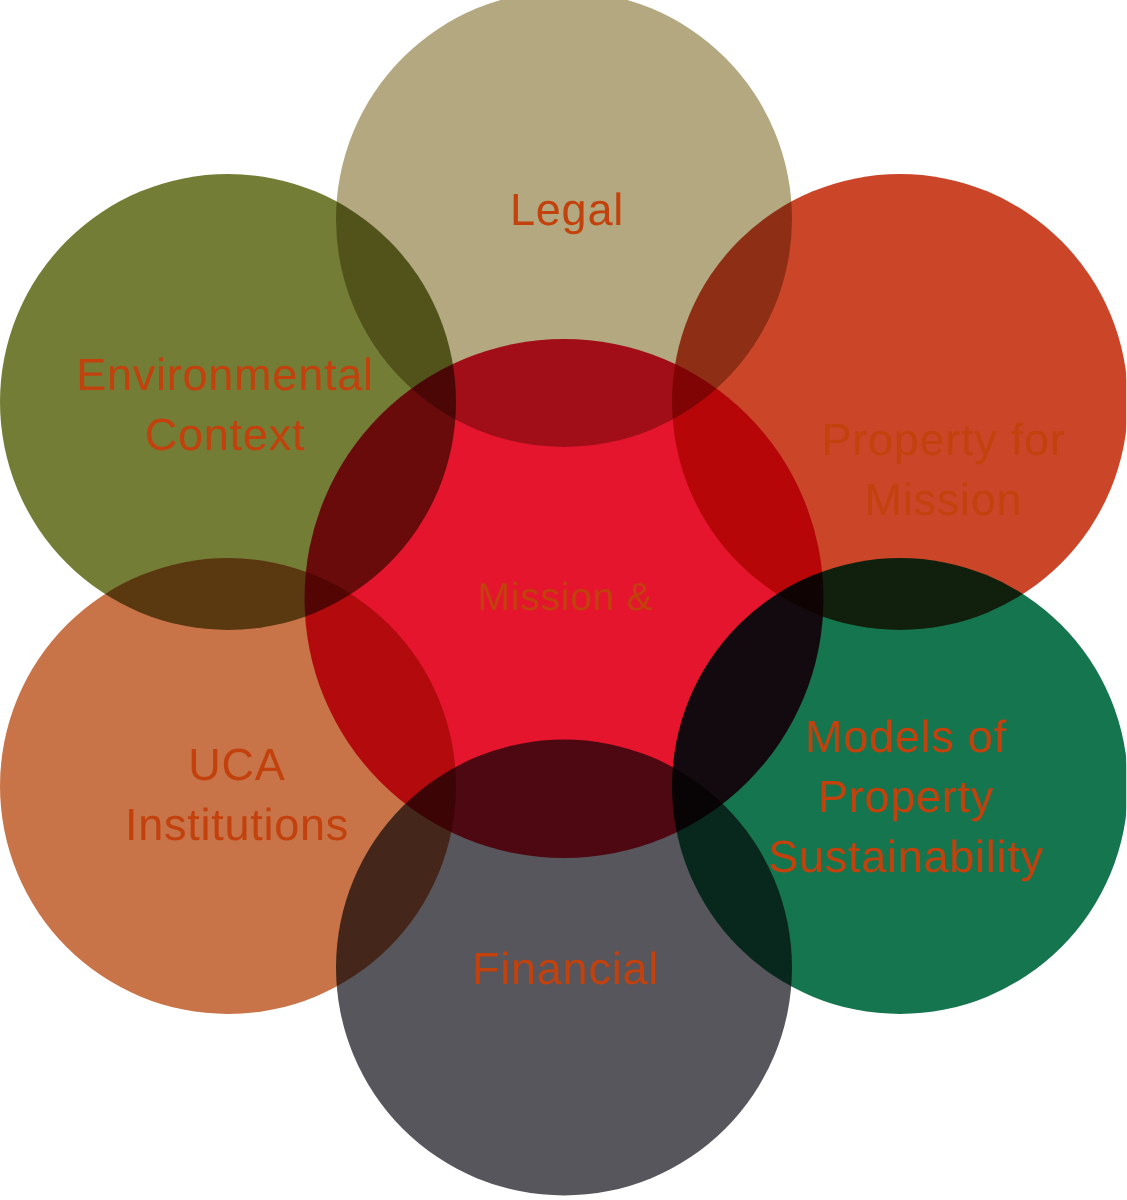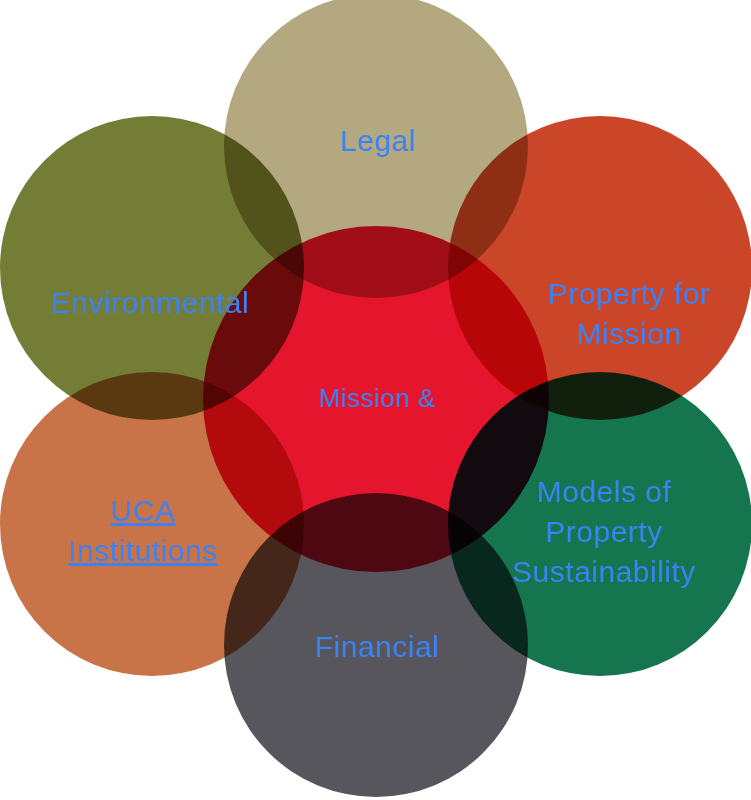--- a/index.html
+++ b/index.html
@@ -18,21 +18,21 @@
   .circle {
     position: absolute;
     border-radius: 50%;
     mix-blend-mode: multiply;
   }
   .label {
     position: absolute;
     transform: translate(-50%, -50%);
     width: 280px;
     text-align: center;
-    color: #3b82f6;
+    color: #c2410c;
     font-size: 30px;
     font-weight: 400;
     line-height: 40px;
     letter-spacing: 0.5px;
     z-index: 10;
     pointer-events: none;
   }
   .label .line { display: block; }
 
   
@@ -42,22 +42,22 @@
   .c-governance   { left: 224px; top: 493px; width: 304px; height: 304px; }
   .c-uca          { left:   0px; top: 372px; width: 304px; height: 304px; }
   .c-environment  { left:   0px; top: 116px; width: 304px; height: 304px; }
   .c-center       { left: 203px; top: 226px; width: 346px; height: 346px; }
 
   
   .l-legal        { left: 378px; top: 141px; }
   .l-property     { left: 629px; top: 272px; margin-top: 42px; }
   .l-models       { left: 604px; top: 532px; }
   .l-governance   { left: 377px; top: 647px; }
-  .l-uca          { left: 143px; top: 531px; text-decoration: underline; }
-  .l-environment  { left: 150px; top: 271px; margin-top: 32px; }
+  .l-uca          { left: 158px; top: 531px; }
+  .l-environment  { left: 150px; top: 271px; }
   .l-center       { left: 377px; top: 398px; font-size: 26px; line-height: 41px; }
 </style>
 </head>
 <body>
 
 <div class="diagram">
 
   <div class="circle c-legal" style="background: rgb(179, 168, 127);"></div>
   <div class="circle c-property" style="background: rgb(203, 70, 41);"></div>
   <div class="circle c-models" style="background: rgb(21, 117, 79);"></div>
@@ -85,19 +85,20 @@
     <span class="line">Financial</span>
   </div>
 
   <div class="label l-uca">
     <span class="line">UCA</span>
     <span class="line">Institutions</span>
   </div>
 
   <div class="label l-environment">
     <span class="line">Environmental</span>
+    <span class="line">Context</span>
   </div>
 
   <div class="label l-center">
     <span class="line">Mission &amp;</span>
   </div>
 
 </div>
 
 </body></html>

